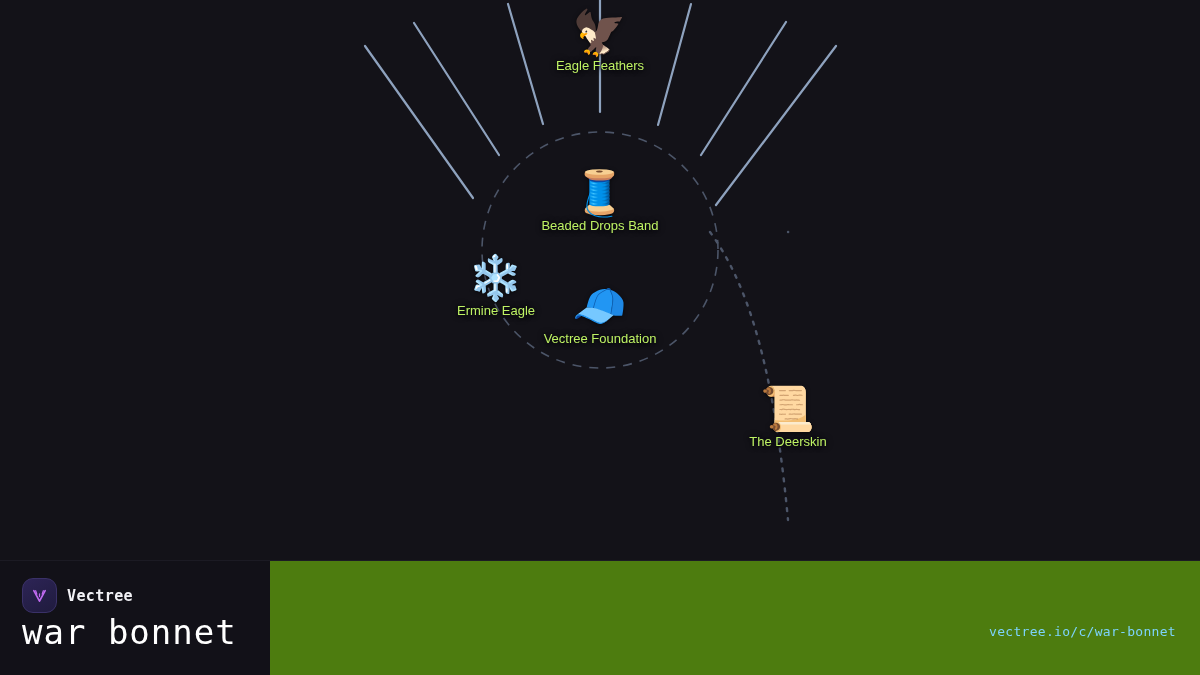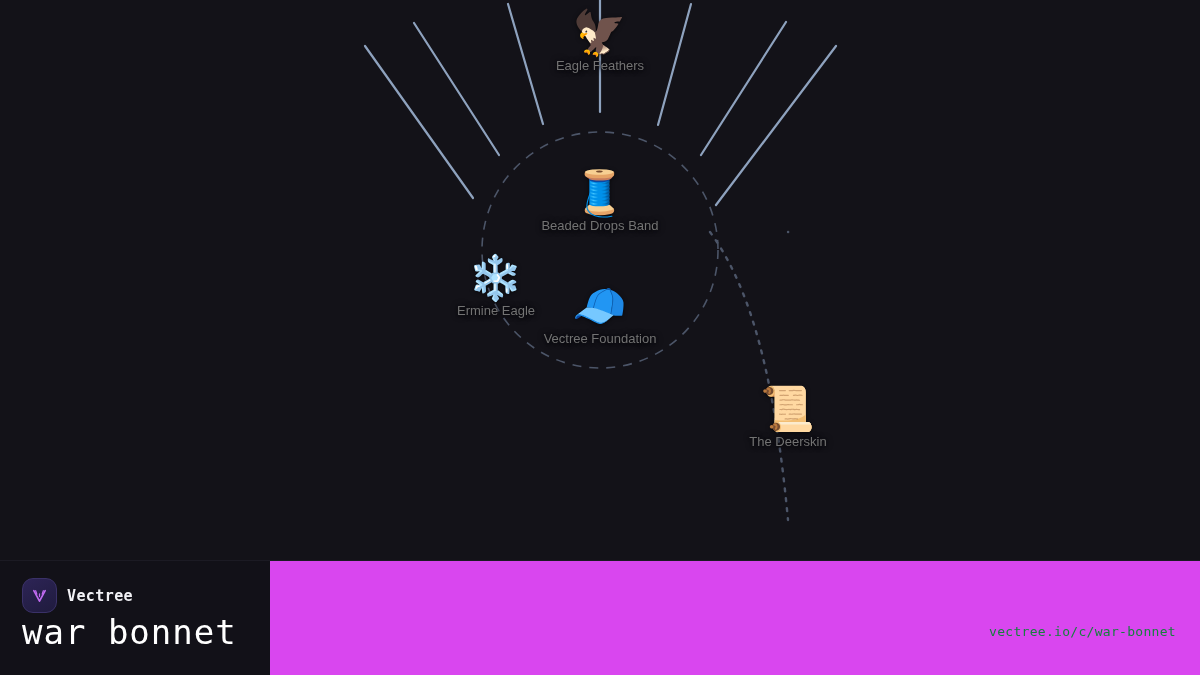--- a/index.html
+++ b/index.html
@@ -53,34 +53,34 @@
     line-height: 46px;
     text-align: center;
     font-family: "DejaVu Sans", sans-serif;
     filter: drop-shadow(0 1px 2px rgba(0,0,0,0.6));
   }
 
   .node-label {
     margin-top: 2px;
     font-size: 13px;
     line-height: 16px;
-    color: #737373;
+    color: #bef264;
     text-align: center;
     white-space: nowrap;
     text-shadow: 0 1px 3px rgba(10,10,14,0.95), 0 0 6px rgba(10,10,14,0.9);
   }
 
   
   #bottom-bar {
     position: absolute;
     left: 0;
     top: 560px;
     width: 1200px;
     height: 115px;
-    background: #d946ef;
+    background: #4d7c0f;
     border-top: 1px solid #1c1b24;
     overflow: hidden;
     padding-left: 42px;
   }
 
   #bottom-left-panel {
     position: absolute;
     left: 0; top: 0;
     width: 270px;
     height: 115px;
@@ -128,21 +128,21 @@
     line-height: 40px;
     z-index: 5;
   }
 
   #site-url {
     position: absolute;
     right: 24px;
     top: 624px;
     font-family: "DejaVu Sans Mono", monospace;
     font-size: 13px;
-    color: #15803d;
+    color: #7dd3fc;
     letter-spacing: 0.3px;
     z-index: 5;
   }
 </style>
 </head>
 <body>
 
 <div id="graph-canvas">
 
   <svg id="graph-svg" viewBox="0 0 1200 560" preserveAspectRatio="none">

